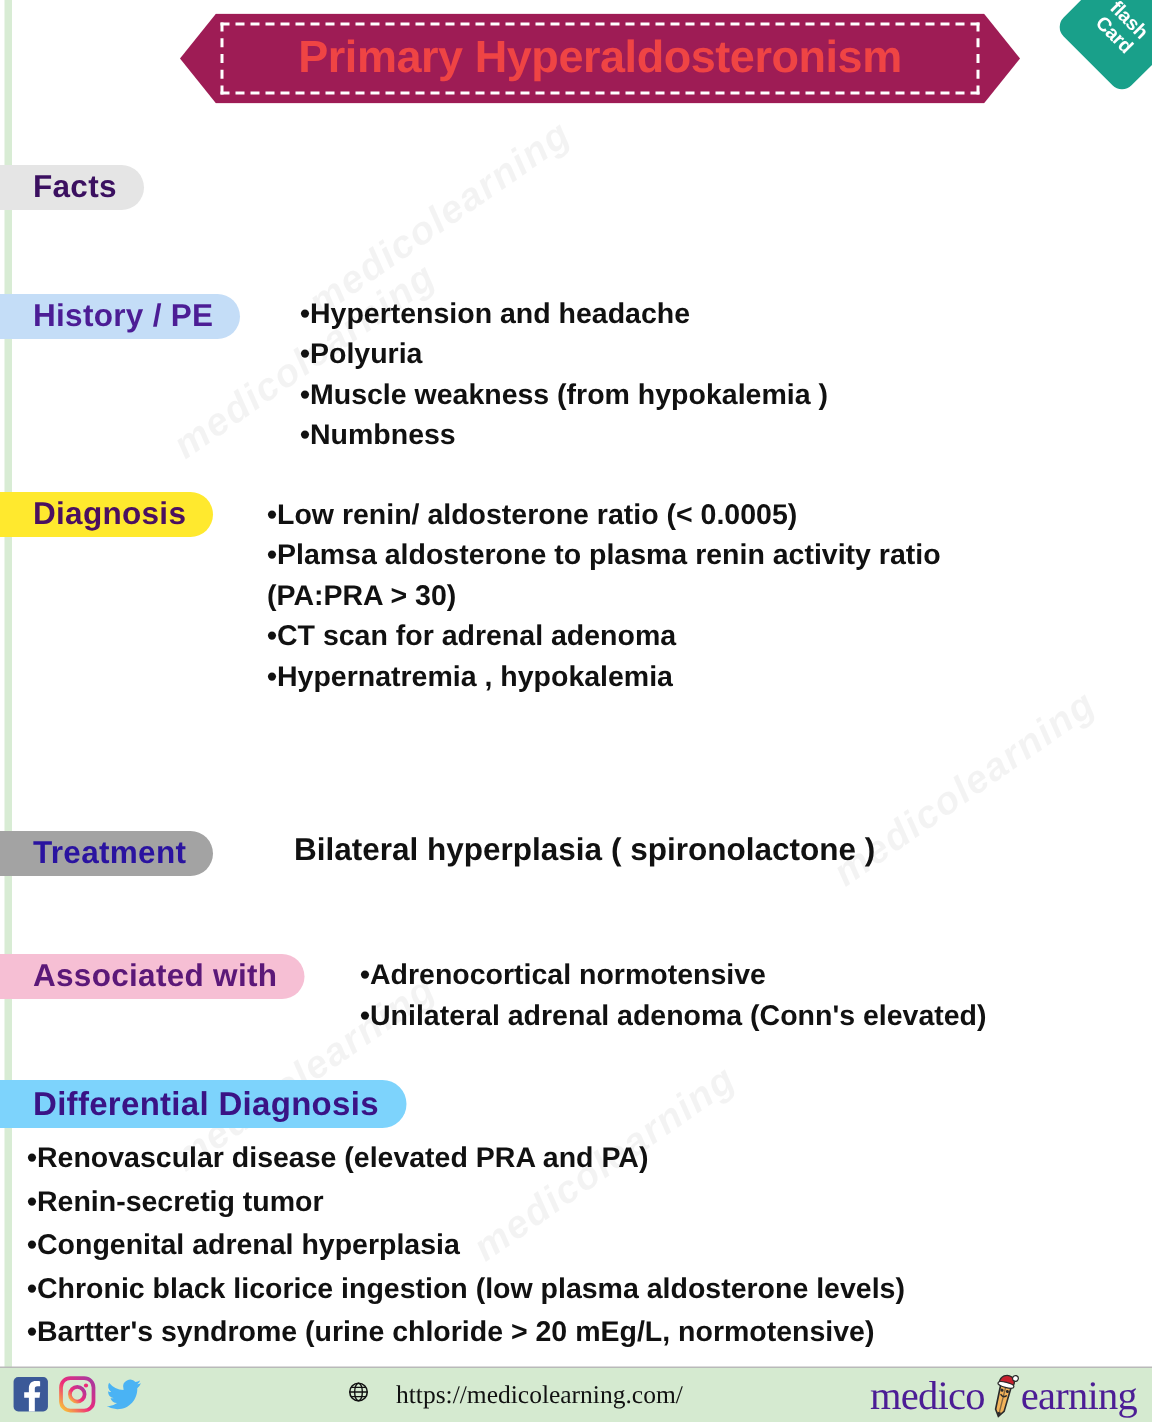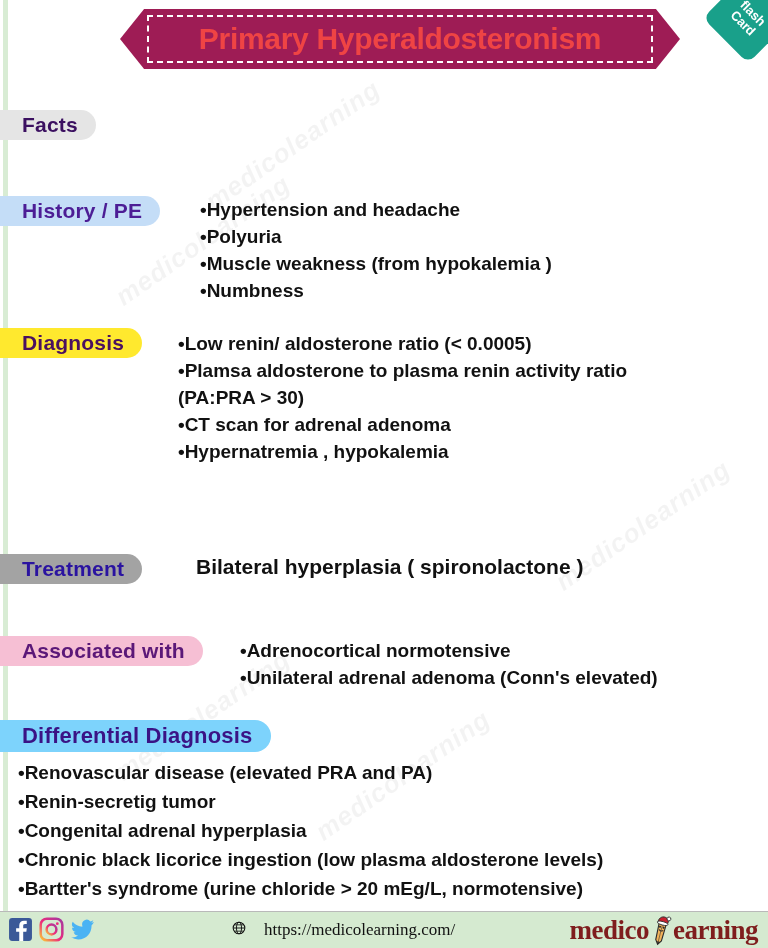--- a/index.html
+++ b/index.html
@@ -173,22 +173,22 @@
   }
 
   #brand {
     position: absolute;
     right: 10px;
     top: 3px;
     display: flex;
     align-items: center;
     font-family: "Liberation Serif", serif;
     font-size: 27px;
-    font-weight: bold;
-    color: #7f1d1d;
+    font-weight: normal;
+    color: #4c1d95;
     letter-spacing: -0.5px;
   }
   #brand .pencil-slot {
     position: relative;
     width: 26px;
     height: 31px;
     margin: 0 -1px 0 -1px;
   }
 </style>
 </head>

